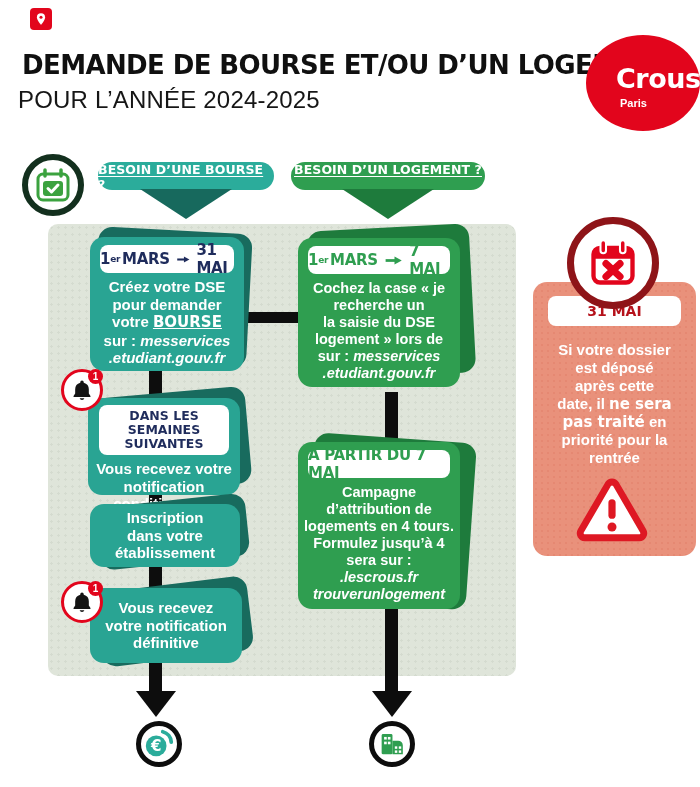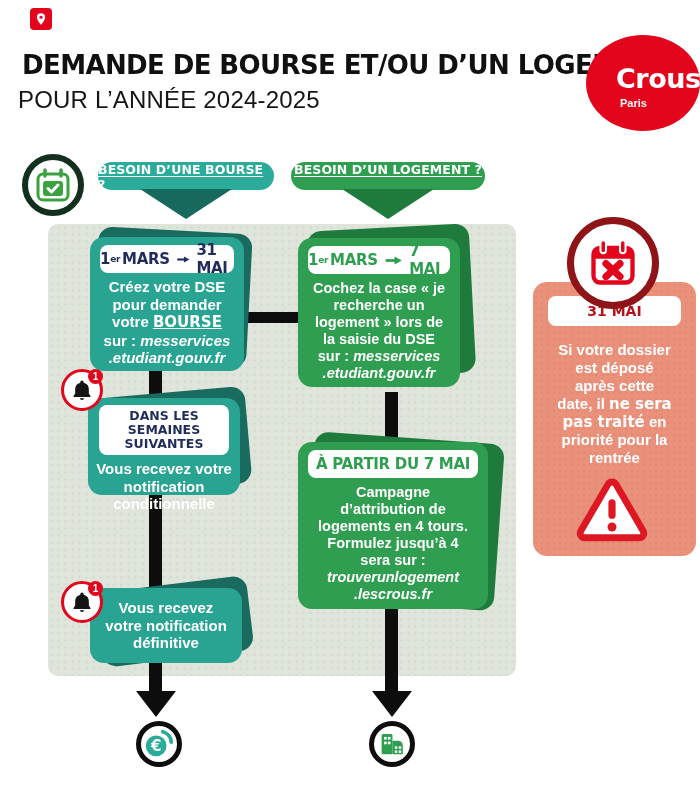--- a/index.html
+++ b/index.html
@@ -171,20 +171,30 @@
           <div>SUIVANTES</div>
       </div>
       <div class="step-body">
         <div>Vous recevez votre</div>
           <div>notification</div>
           <div>conditionnelle</div>
       </div>
     </div>
   </div>
 
+  <div class="step teal" style="left:90px;top:504px;width:150px;height:63px">
+    <div class="step-shadow" style="transform:rotate(-6deg) translate(8px,-3px)"></div>
+    <div class="step-card center-body">
+      <div class="step-body">
+        <div>Inscription</div>
+          <div>dans votre</div>
+          <div>établissement</div>
+      </div>
+    </div>
+  </div>
 
   <div class="step teal" style="left:90px;top:588px;width:152px;height:75px">
     <div class="step-shadow" style="transform:rotate(-7deg) translate(9px,-3px)"></div>
     <div class="step-card center-body">
       <div class="step-body">
         <div>Vous recevez</div>
           <div>votre notification</div>
           <div>définitive</div>
       </div>
     </div>
@@ -199,42 +209,42 @@
         <span>MARS</span>
         <svg class="chip-arrow" width="22" height="11" viewBox="0 0 24 12">
           <path d="M2 6h14" stroke="currentColor" stroke-width="3.4"></path>
             <path d="M13 1.2 22 6l-9 4.8z" fill="currentColor"></path>
         </svg>
         <span>7 MAI</span>
       </div>
       <div class="step-body">
         <div>Cochez la case « je</div>
         <div>recherche un</div>
+        <div>la saisie du DSE</div>
         <div>logement » lors de</div>
-        <div>la saisie du DSE</div>
         <div><span>sur : </span><span class="it">messervices</span></div>
         <div class="it">.etudiant.gouv.fr</div>
       </div>
     </div>
   </div>
 
-  <div class="step green" style="left:298px;top:442px;width:190px;height:167px">
+  <div class="step green" style="left:298px;top:442px;width:162px;height:167px">
     <div class="step-shadow" style="transform:rotate(4deg) translate(11px,-5px)"></div>
     <div class="step-card">
       <div class="date-chip">
         <span>À PARTIR DU 7 MAI</span>
       </div>
       <div class="step-body">
         <div>Campagne</div>
         <div>d’attribution de</div>
         <div>logements en 4 tours.</div>
         <div>Formulez jusqu’à 4</div>
         <div>sera sur :</div>
+        <div class="it">.lescrous.fr</div>
         <div class="it">trouverunlogement</div>
-        <div class="it">.lescrous.fr</div>
       </div>
     </div>
   </div>
 
   <div class="ring bell" id="bell1">
     <svg width="26" height="26" viewBox="0 0 24 24">
       <path d="M12 3.2a1.6 1.6 0 0 1 1.6 1.6v.5a6.3 6.3 0 0 1 4.7 6.1v3.8l1.5 2.3a.6.6 0 0 1-.5.9H4.7a.6.6 0 0 1-.5-.9l1.5-2.3v-3.8a6.3 6.3 0 0 1 4.7-6.1v-.5A1.6 1.6 0 0 1 12 3.2z" fill="#141414"></path>
       <path d="M9.8 19.5a2.3 2.3 0 0 0 4.4 0z" fill="#141414"></path>
     </svg>
     <span class="badge">1</span>

